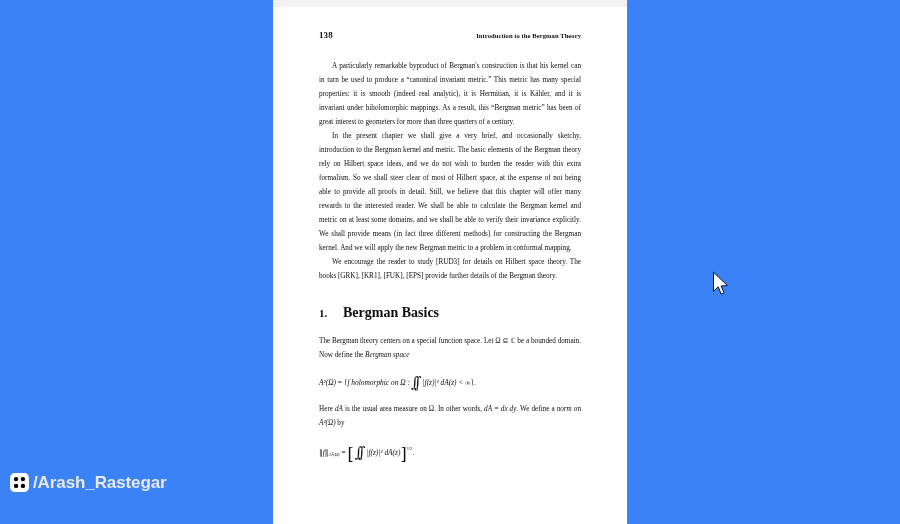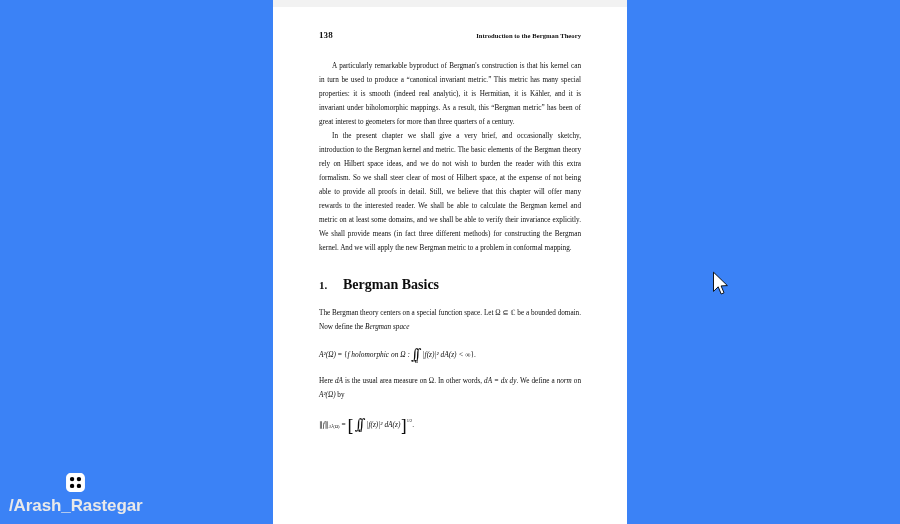--- a/index.html
+++ b/index.html
@@ -173,21 +173,20 @@
 
   
   #watermark {
     position: absolute;
     left: 9px;
     top: 472px;
     display: flex;
     align-items: center;
     gap: 3px;
     z-index: 40;
-    flex-direction: column;
   }
   #watermark .wm-text {
     font-family: "Liberation Sans", sans-serif;
     font-size: 17px;
     font-weight: bold;
     color: #e9e9e9;
     letter-spacing: -0.1px;
   }
   .reel {
     width: 21px;
@@ -218,20 +217,21 @@
 
       <div class="runhead">
         <span class="folio">138</span>
         <span class="runhead-title">Introduction to the Bergman Theory</span>
       </div>
 
       <p class="para">A particularly remarkable byproduct of Bergman's construction is that his kernel can in turn be used to produce a “canonical invariant metric.” This metric has many special properties: it is smooth (indeed real analytic), it is Hermitian, it is Kähler, and it is invariant under biholomorphic mappings. As a result, this “Bergman metric” has been of great interest to geometers for more than three quarters of a century.</p>
 
       <p class="para">In the present chapter we shall give a very brief, and occasionally sketchy, introduction to the Bergman kernel and metric. The basic elements of the Bergman theory rely on Hilbert space ideas, and we do not wish to burden the reader with this extra formalism. So we shall steer clear of most of Hilbert space, at the expense of not being able to provide all proofs in detail. Still, we believe that this chapter will offer many rewards to the interested reader. We shall be able to calculate the Bergman kernel and metric on at least some domains, and we shall be able to verify their invariance explicitly. We shall provide means (in fact three different methods) for constructing the Bergman kernel. And we will apply the new Bergman metric to a problem in conformal mapping.</p>
 
+      <p class="para">We encourage the reader to study [RUD3] for details on Hilbert space theory. The books [GRK], [KR1], [FUK], [EPS] provide further details of the Bergman theory.</p>
 
       <div class="section-head">
         <span class="section-num">1.</span>
         <span class="section-title">Bergman Basics</span>
       </div>
 
       <p class="para noindent after-head"><span>The Bergman theory centers on a special function space. Let Ω ⊆ ℂ be a bounded domain. Now define the </span><span class="mi">Bergman space</span></p>
 
       <div class="display-eq"><span class="mi">A²(Ω)</span>
         <span>=</span>

